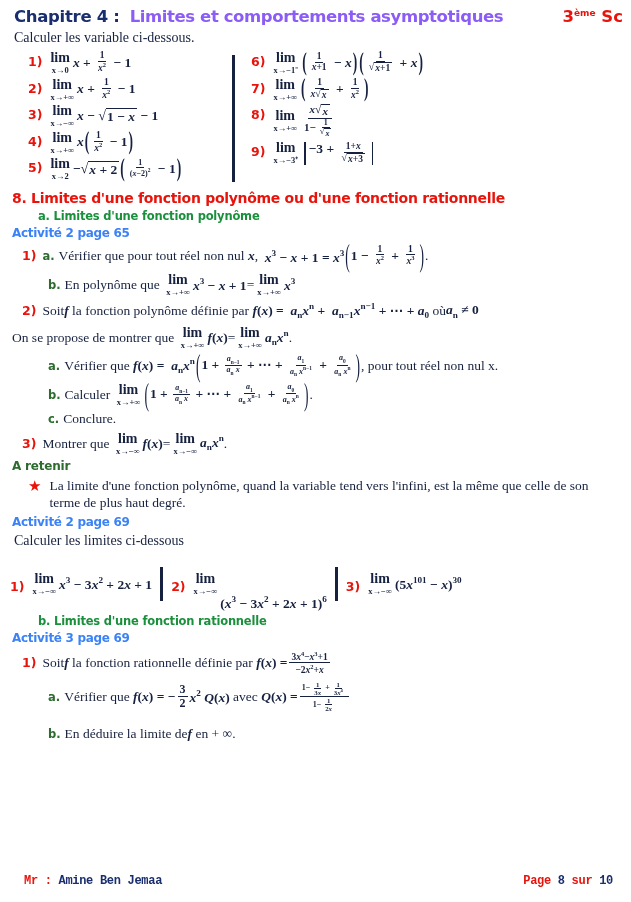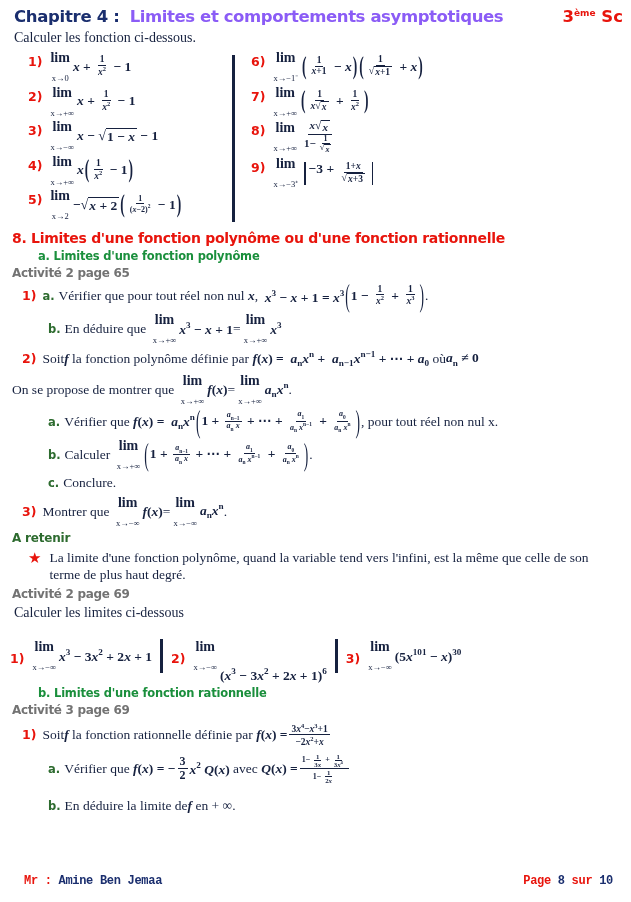--- a/index.html
+++ b/index.html
@@ -123,21 +123,21 @@
   
   .lim {
     display: inline-flex;
     flex-direction: column;
     align-items: center;
     vertical-align: middle;
     margin: 0 3px;
     line-height: 1;
   }
   .lim-top { font-size: 14px; font-weight: bold; font-family: "Liberation Serif", serif; }
-  .lim-sub { font-size: 8.5px; font-weight: normal; margin-top: 9px; white-space: nowrap; }
+  .lim-sub { font-size: 8.5px; font-weight: bold; margin-top: 1px; white-space: nowrap; }
   .frac {
     display: inline-flex;
     flex-direction: column;
     align-items: center;
     vertical-align: middle;
     margin: 0 2px;
     line-height: 1.05;
   }
   .frac > .num { border-bottom: 1.2px solid #16213f; padding: 0 2px 0px 2px; }
   .frac > .den { padding: 0px 2px 0 2px; }
@@ -189,21 +189,21 @@
     font-weight: bold;
     font-size: 11.5px;
     color: #1a8f3c;
     padding: 3px 0 0 38px;
     letter-spacing: -0.2px;
   }
   .sec-blue {
     font-family: "DejaVu Sans", sans-serif;
     font-weight: bold;
     font-size: 12px;
-    color: #737373;
+    color: #3b82f6;
     padding: 3px 0 0 12px;
     letter-spacing: -0.3px;
   }
   .sec-green-head {
     font-family: "DejaVu Sans", sans-serif;
     font-weight: bold;
     font-size: 12px;
     color: #2d6b2f;
     padding: 4px 0 0 12px;
     letter-spacing: -0.2px;
@@ -304,21 +304,21 @@
 <body>
 
 <div class="page">
 
   <div class="header-row">
     <span class="chapter-label">Chapitre 4 :</span>
     <span class="chapter-title">Limites et comportements asymptotiques</span>
     <span class="level-badge"><span>3</span><sup>ème</sup> <span>Sc</span></span>
   </div>
 
-  <div class="instruction">Calculer les fonction ci-dessous.</div>
+  <div class="instruction">Calculer les variable ci-dessous.</div>
 
   <div class="ex-block">
 
     <div class="ex-col-left">
 
       <div class="ex-item">
         <span class="ex-num">1)</span>
         <span class="ex-body">
           <span class="lim">
               <span class="lim-top">lim</span>
@@ -500,21 +500,21 @@
               <span class="den"><span class="mathy">x</span><sup class="exp">3</sup></span>
             </span></span>
           <span class="pr">)</span>
         </span>.
     </span>
   </div>
 
   <div class="q-row indent">
     <span class="q-sub">b.</span>
     <span class="q-text">
-      <span>En déduire que</span>&nbsp;
+      <span>En polynôme que</span>&nbsp;
       <span class="lim">
           <span class="lim-top">lim</span>
           <span class="lim-sub">x→+∞</span>
         </span>
       <span class="mathb"><span class="mathy">x</span><sup class="exp">3</sup> − <span class="mathy">x</span> + 1</span> =
       <span class="lim">
           <span class="lim-top">lim</span>
           <span class="lim-sub">x→+∞</span>
         </span>
       <span class="mathb"><span class="mathy">x</span><sup class="exp">3</sup></span>

